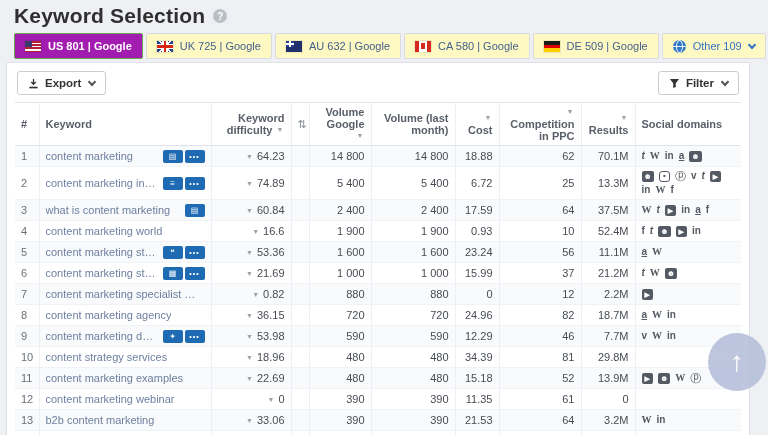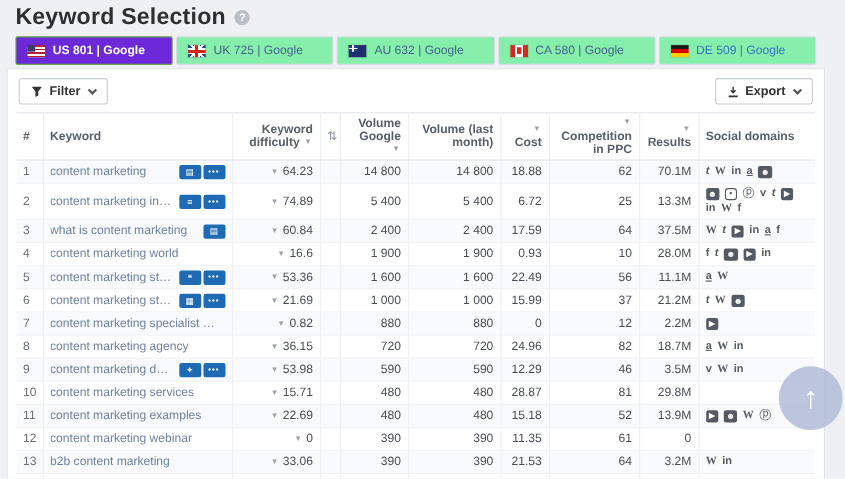--- a/index.html
+++ b/index.html
@@ -11,23 +11,23 @@
   .page-head { display:flex; align-items:center; gap:8px; padding:4px 0 5px 14px; }
   .page-head h1 { font-size:21px; font-weight:700; color:#2f2f2f; letter-spacing:.2px; }
   .help { width:14px; height:14px; border-radius:50%; background:#b9bfc7; color:#fff;
           font-size:10px; font-weight:700; display:inline-flex; align-items:center;
           justify-content:center; cursor:pointer; }
   .help::before { content:"?"; }
 
   
   .tab-bar { display:flex; gap:3px; margin:0 26px 0 14px; height:26px; }
   .tab { flex:1; display:flex; align-items:center; gap:7px; padding:0 10px;
-         background:#86efac; border:1px solid #d8dce2; border-radius:2px;
+         background:#fef9c3; border:1px solid #d8dce2; border-radius:2px;
          font-size:11px; color:#44618c; cursor:pointer; white-space:nowrap; }
-  .tab.active { background:#6d28d9; border-color:#68a64f; color:#fff; font-weight:700; }
+  .tab.active { background:#a21caf; border-color:#68a64f; color:#fff; font-weight:700; }
   .tab:last-child { color:#3473c5; }
   .tab-label { overflow:hidden; text-overflow:ellipsis; }
   .chev { width:6px; height:6px; border-right:2px solid #3473c5; border-bottom:2px solid #3473c5;
           transform:rotate(45deg); margin-left:auto; margin-top:-3px; }
   .chev.dark { border-color:#555; margin-left:2px; }
 
   
   .flag { width:16px; height:11px; display:inline-block; position:relative; flex-shrink:0;
           box-shadow:0 0 0 1px rgba(0,0,0,.07); }
   .flag-us { background:repeating-linear-gradient(#b22234 0 1.6px,#fff 1.6px 3.2px); }
@@ -139,41 +139,46 @@
     <span class="tab-label">CA 580 | Google</span>
 
   </div>
 
   <div class="tab">
     <span class="flag flag-de"></span>
     <span class="tab-label">DE 509 | Google</span>
 
   </div>
 
+  <div class="tab">
+    <span class="flag flag-globe"></span>
+    <span class="tab-label">Other 109</span>
+    <span class="chev"></span>
+  </div>
 </div>
 
   <div class="panel">
     <div class="toolbar">
-      <button class="btn">
-        <span>
-          <svg width="11" height="11" viewBox="0 0 12 12">
-              <path d="M1 1h10L7.4 5.6v4.1L4.6 11V5.6z" fill="#333"></path>
-            </svg>
-        </span>
-        <span>Filter</span>
-        <span class="chev dark"></span>
-      </button>
       <button class="btn">
         <span>
           <svg width="11" height="11" viewBox="0 0 12 12" fill="none" stroke="#333" stroke-width="1.4">
             <path d="M6 1v5.4M3.6 4.4L6 6.8l2.4-2.4"></path>
               <path d="M1.5 10.4h9" stroke-width="1.8"></path>
           </svg>
         </span>
         <span>Export</span>
+        <span class="chev dark"></span>
+      </button>
+      <button class="btn">
+        <span>
+          <svg width="11" height="11" viewBox="0 0 12 12">
+              <path d="M1 1h10L7.4 5.6v4.1L4.6 11V5.6z" fill="#333"></path>
+            </svg>
+        </span>
+        <span>Filter</span>
         <span class="chev dark"></span>
       </button>
     </div>
 
     <table>
       <colgroup>
         <col style="width:24px">
           <col style="width:172px">
           <col style="width:80px">
           <col style="width:18px">
@@ -299,21 +304,21 @@
         <span class="kw-link">content marketing world</span>
         <span class="badges"></span>
       </div>
     </td>
     <td><span class="darr">▼</span><span>16.6</span></td>
     <td></td>
     <td>1 900</td>
     <td>1 900</td>
     <td>0.93</td>
     <td>10</td>
-    <td>28.0M</td>
+    <td>52.4M</td>
     <td class="al">
               <span class="soc-wrap">
                 <span class="soc soc-fb">f</span>
                 <span class="soc soc-tw">t</span>
                 <span class="soc soc-rd">☻</span>
                 <span class="soc soc-yt">▶</span>
                 <span class="soc soc-li">in</span>
               </span>
             </td>
   </tr>
@@ -326,21 +331,21 @@
         <span class="badges">
                   <span class="badge">❝</span>
                   <span class="badge badge-more">•••</span>
                 </span>
       </div>
     </td>
     <td><span class="darr">▼</span><span>53.36</span></td>
     <td></td>
     <td>1 600</td>
     <td>1 600</td>
-    <td>22.49</td>
+    <td>23.24</td>
     <td>56</td>
     <td>11.1M</td>
     <td class="al">
               <span class="soc-wrap">
                 <span class="soc soc-am">a</span>
                 <span class="soc soc-wiki">W</span>
               </span>
             </td>
   </tr>
 
@@ -427,43 +432,43 @@
                   <span class="badge badge-more">•••</span>
                 </span>
       </div>
     </td>
     <td><span class="darr">▼</span><span>53.98</span></td>
     <td></td>
     <td>590</td>
     <td>590</td>
     <td>12.29</td>
     <td>46</td>
-    <td>3.5M</td>
+    <td>7.7M</td>
     <td class="al">
               <span class="soc-wrap">
                 <span class="soc soc-vi">v</span>
                 <span class="soc soc-wiki">W</span>
                 <span class="soc soc-li">in</span>
               </span>
             </td>
   </tr>
 
   <tr>
     <td class="rownum">10</td>
     <td class="al">
       <div class="kw-cell">
-        <span class="kw-link">content marketing services</span>
-        <span class="badges"></span>
-      </div>
-    </td>
-    <td><span class="darr">▼</span><span>15.71</span></td>
+        <span class="kw-link">content strategy services</span>
+        <span class="badges"></span>
+      </div>
+    </td>
+    <td><span class="darr">▼</span><span>18.96</span></td>
     <td></td>
     <td>480</td>
     <td>480</td>
-    <td>28.87</td>
+    <td>34.39</td>
     <td>81</td>
     <td>29.8M</td>
     <td class="al">
               <span class="soc-wrap"></span>
             </td>
   </tr>
 
   <tr>
     <td class="rownum">11</td>
     <td class="al">

